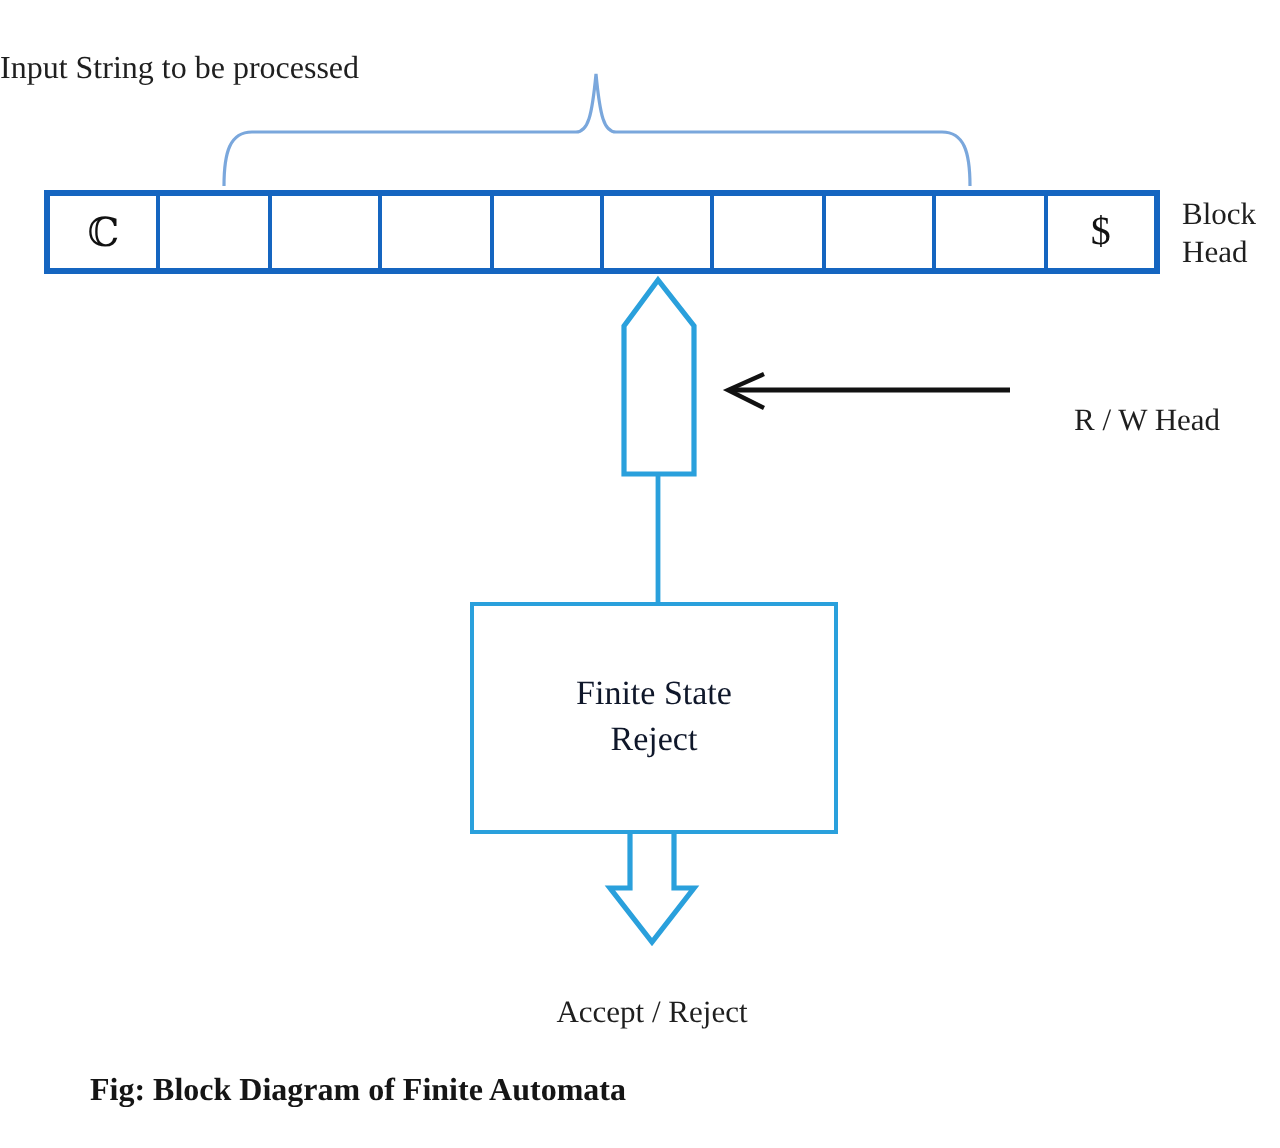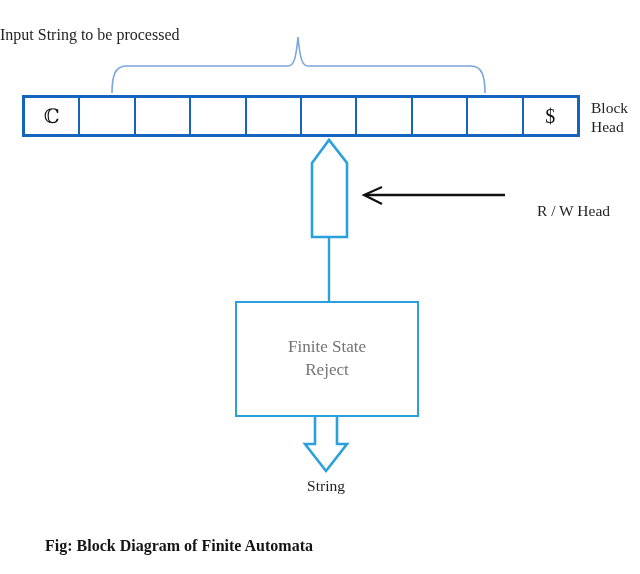--- a/index.html
+++ b/index.html
@@ -77,21 +77,21 @@
     box-sizing: border-box;
     border: 2.5px solid #2aa0dc;
     background: #ffffff;
     display: flex;
     flex-direction: column;
     align-items: center;
     justify-content: center;
     text-align: center;
     font-size: 17px;
     line-height: 1.35;
-    color: #737373;
+    color: #0f172a;
   }
 
   .out-line1 {
     left: 226px;
     top: 477px;
     width: 200px;
     text-align: center;
     font-size: 15.5px;
   }
   .out-line2 {
@@ -151,17 +151,17 @@
     <div>Head</div>
   </div>
 
   <div class="abs rw-label">R / W Head</div>
 
   <div class="abs control-box" style="border-color: rgb(42, 160, 220);">
     <div>Finite State</div>
     <div>Reject</div>
   </div>
 
-  <div class="abs out-line1">String</div>
+  <div class="abs out-line2">Accept / Reject</div>
 
   <div class="abs caption">Fig: Block Diagram of Finite Automata</div>
 
 </div>
 
 </body></html>

